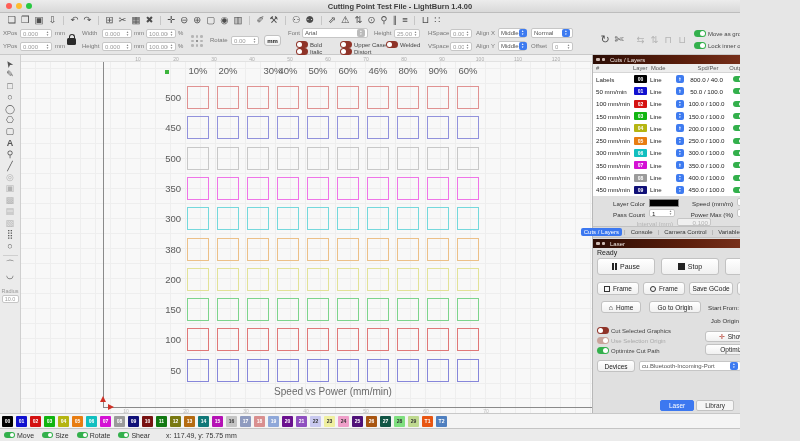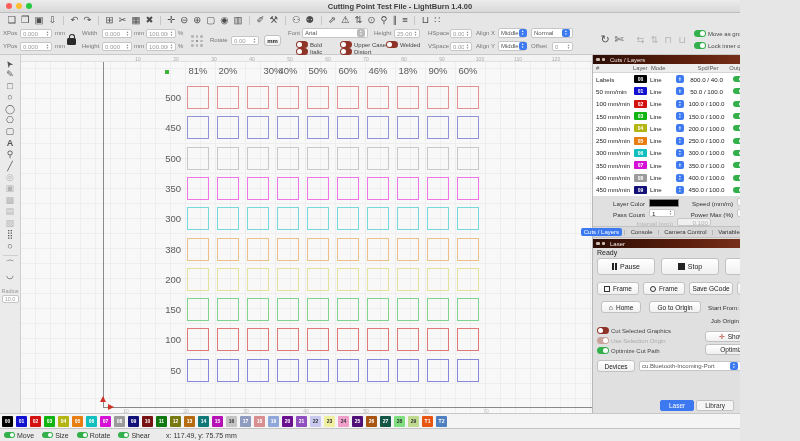--- a/index.html
+++ b/index.html
@@ -351,47 +351,48 @@
     <span id="radius-fld">10.0</span>
   </div>
 
   <div id="cv">
     <div id="cv-ruler"></div>
     <div id="vaxis"></div>
     <div id="haxis"></div>
     <div id="ra-up"></div>
     <div id="ra-right"></div>
     <div id="origin-dot"></div>
+    <div id="cv-title">Speed vs Power (mm/min)</div>
   <span class="rl" style="left: 117px;">10</span>
       <span class="rl" style="left: 155px;">20</span>
       <span class="rl" style="left: 193px;">30</span>
       <span class="rl" style="left: 231px;">40</span>
       <span class="rl" style="left: 269px;">50</span>
       <span class="rl" style="left: 307px;">60</span>
       <span class="rl" style="left: 345px;">70</span>
       <span class="rl" style="left: 383px;">80</span>
       <span class="rl" style="left: 421px;">90</span>
       <span class="rl" style="left: 459px;">100</span>
       <span class="rl" style="left: 497px;">110</span>
       <span class="rl" style="left: 535px;">120</span>
       <span class="rlb" style="left: 105px;">10</span>
       <span class="rlb" style="left: 165px;">20</span>
       <span class="rlb" style="left: 225px;">30</span>
       <span class="rlb" style="left: 285px;">40</span>
       <span class="rlb" style="left: 345px;">50</span>
       <span class="rlb" style="left: 405px;">60</span>
       <span class="rlb" style="left: 465px;">70</span>
-      <span class="colh" style="left: 177px;">81%</span>
+      <span class="colh" style="left: 177px;">10%</span>
       <span class="colh" style="left: 207px;">20%</span>
       <span class="colh" style="left: 220px; margin-left: 32px;">30%</span>
       <span class="colh" style="left: 267px;">40%</span>
       <span class="colh" style="left: 297px;">50%</span>
       <span class="colh" style="left: 327px;">60%</span>
       <span class="colh" style="left: 357px;">46%</span>
-      <span class="colh" style="left: 387px;">18%</span>
+      <span class="colh" style="left: 387px;">80%</span>
       <span class="colh" style="left: 417px;">90%</span>
       <span class="colh" style="left: 447px;">60%</span>
       <span class="rowlab" style="top: 37px;">500</span>
       <div class="sq" style="left: 166px; top: 31px; border-color: rgb(224, 146, 146);"></div>
       <div class="sq" style="left: 196px; top: 31px; border-color: rgb(224, 146, 146);"></div>
       <div class="sq" style="left: 226px; top: 31px; border-color: rgb(224, 146, 146);"></div>
       <div class="sq" style="left: 256px; top: 31px; border-color: rgb(224, 146, 146);"></div>
       <div class="sq" style="left: 286px; top: 31px; border-color: rgb(224, 146, 146);"></div>
       <div class="sq" style="left: 316px; top: 31px; border-color: rgb(224, 146, 146);"></div>
       <div class="sq" style="left: 346px; top: 31px; border-color: rgb(224, 146, 146);"></div>

